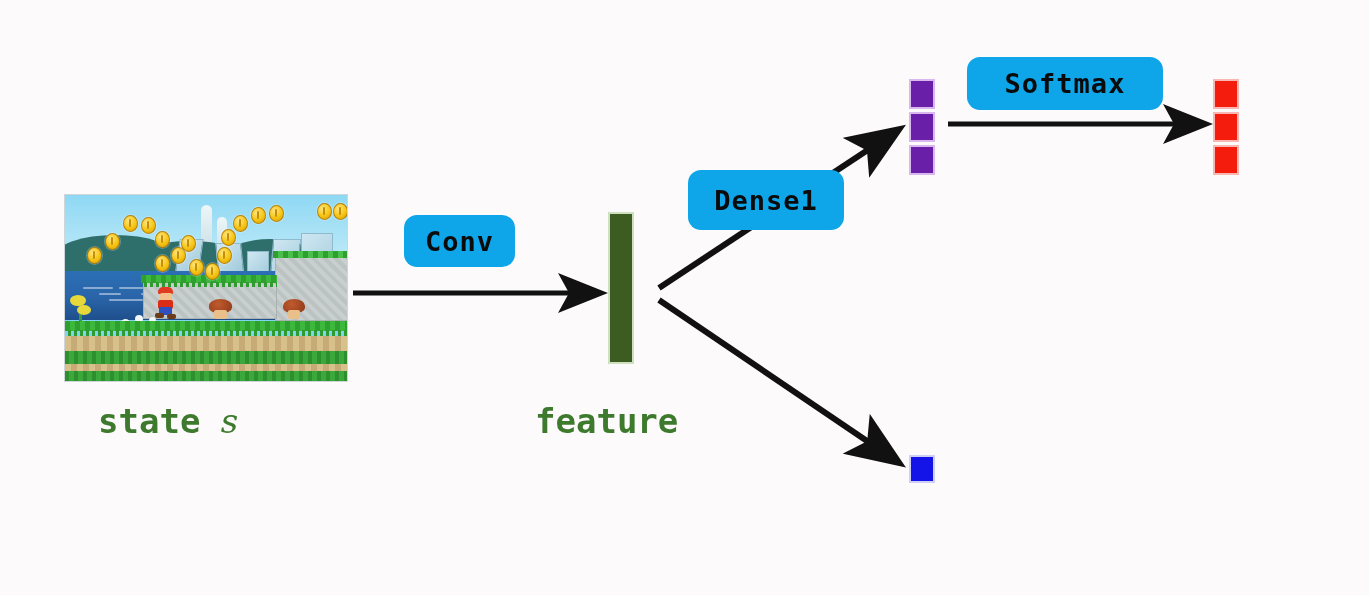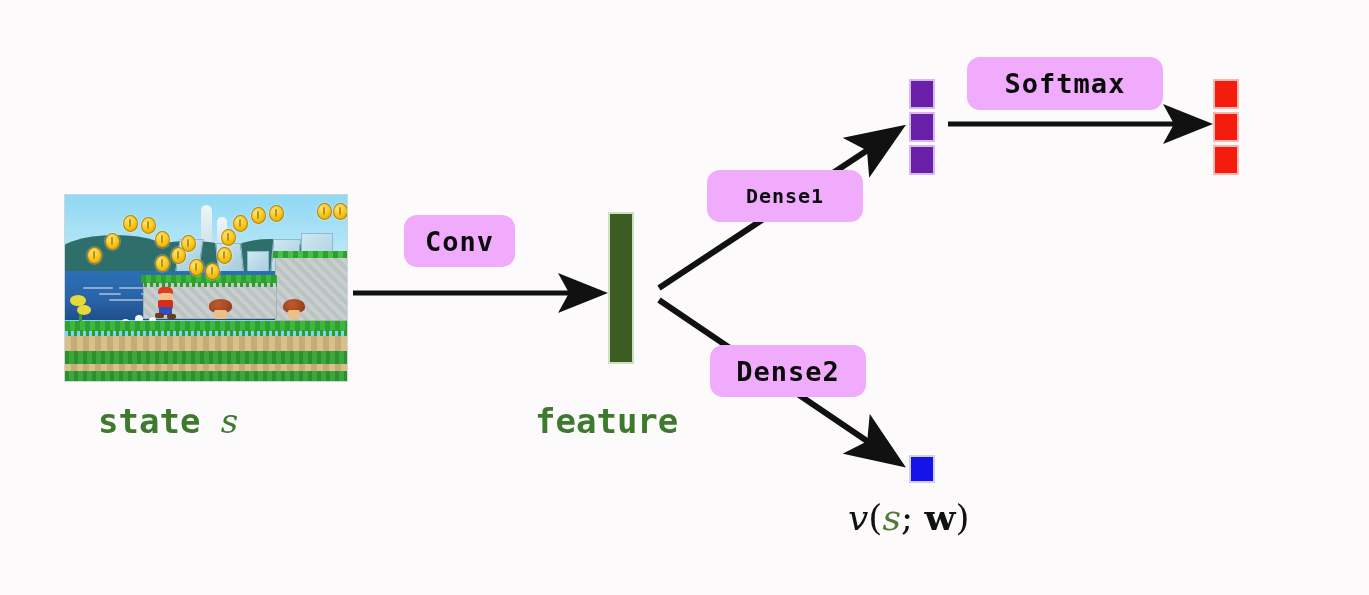--- a/index.html
+++ b/index.html
@@ -111,21 +111,21 @@
   }
   .goomba-body { background: #e9c089; border-radius: 2px; }
   
   .plant { background: #e8d93a; border-radius: 50%; }
   .plant-stem { background: #3a9b3a; }
   .puff { background: #f4f8fa; border-radius: 50%; }
 
   
   .chip {
     position: absolute;
-    background: #f0abfc;
+    background: #0ea5e9;
     border-radius: 13px;
     color: #0b0b0b;
     font-family: "DejaVu Sans Mono", "Liberation Mono", monospace;
     font-weight: bold;
     display: flex;
     align-items: center;
     justify-content: center;
     letter-spacing: 1px;
     white-space: nowrap;
   }
@@ -290,38 +290,32 @@
   <div class="block red" style="left:1213px;top:79px;width:26px;height:30px;"></div>
   <div class="block red" style="left:1213px;top:112px;width:26px;height:30px;"></div>
   <div class="block red" style="left:1213px;top:145px;width:26px;height:30px;"></div>
 
   <div class="block blue" style="left:909px;top:455px;width:26px;height:28px;"></div>
 
   <div class="chip" style="left:404px;top:215px;width:111px;height:52px;font-size:27px;">
     <span>Conv</span>
   </div>
 
-  <div class="chip" style="left:707px;top:170px;width:156px;height:52px;font-size:20px;">
+  <div class="chip" style="left:688px;top:170px;width:156px;height:60px;font-size:27px;">
     <span>Dense1</span>
   </div>
 
-  <div class="chip" style="left:710px;top:345px;width:156px;height:52px;font-size:27px;">
-    <span>Dense2</span>
-  </div>
 
   <div class="chip" style="left:967px;top:57px;width:196px;height:53px;font-size:27px;">
     <span>Softmax</span>
   </div>
 
   <div class="caption" style="left:98px;top:401px;font-size:34px;">
     <span>state </span><span class="ital">s</span>
   </div>
 
   <div class="caption" style="left:535px;top:401px;font-size:34px;">
     <span>feature</span>
   </div>
 
 
-  <div class="formula" style="left:848px;top:496px;">
-    <span class="it">v</span><span>(</span><span class="grn">s</span><span>; </span><span class="bold">w</span><span>)</span>
-  </div>
 
 </div>
 
 </body></html>

